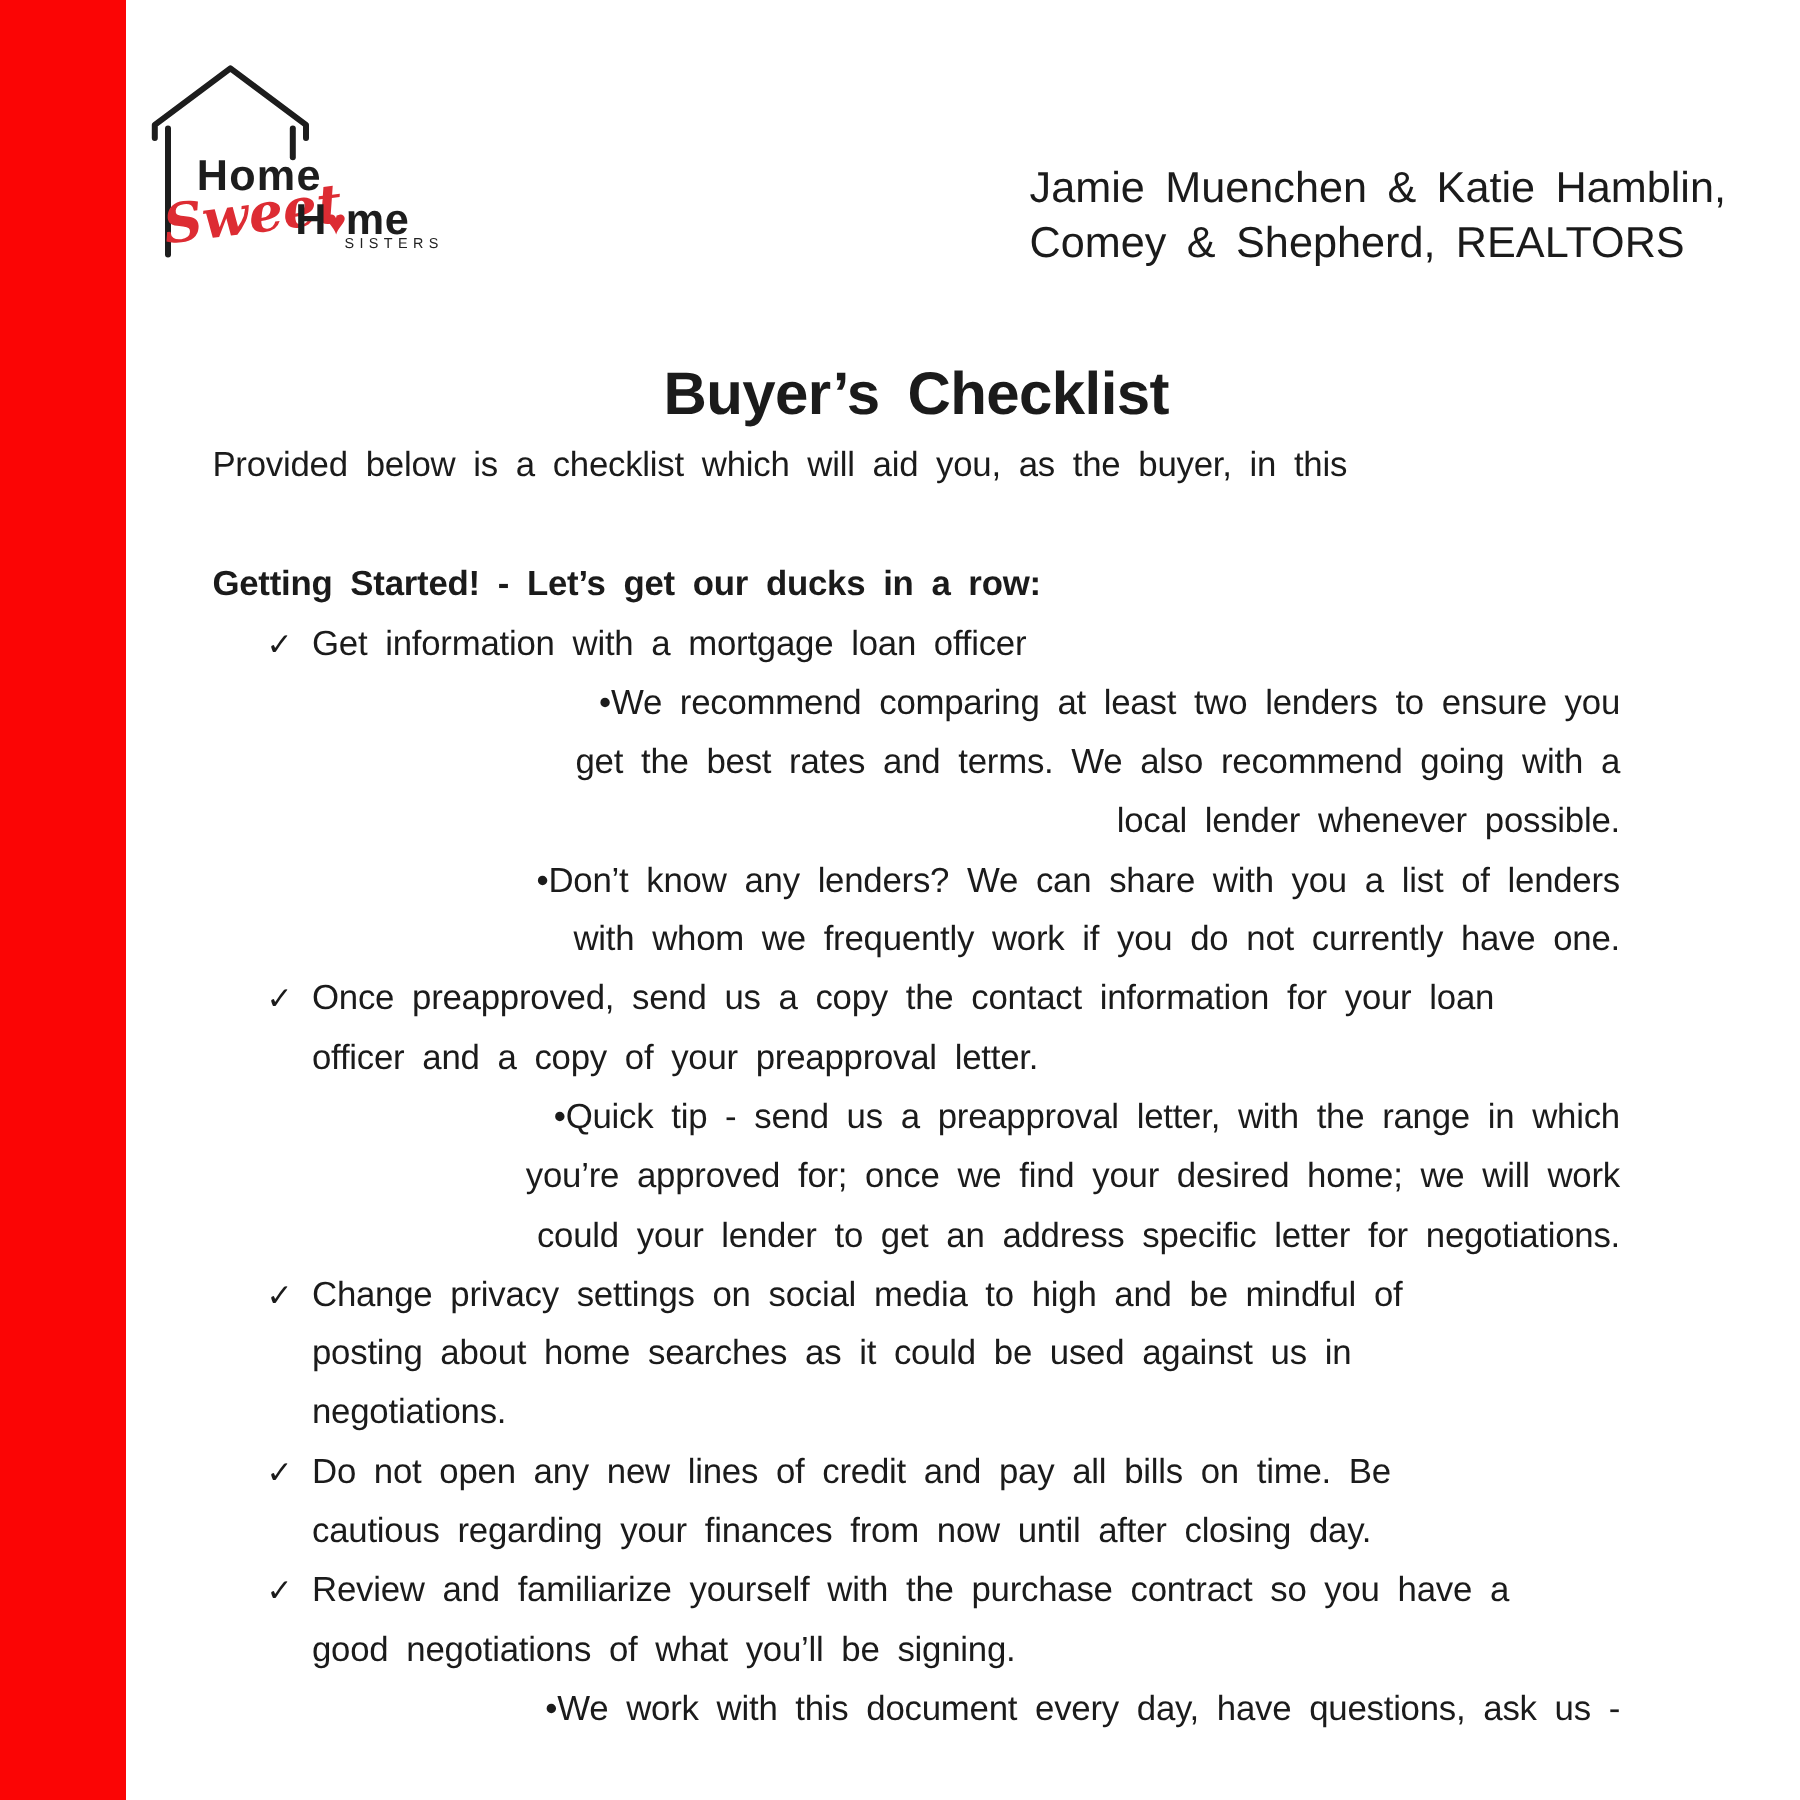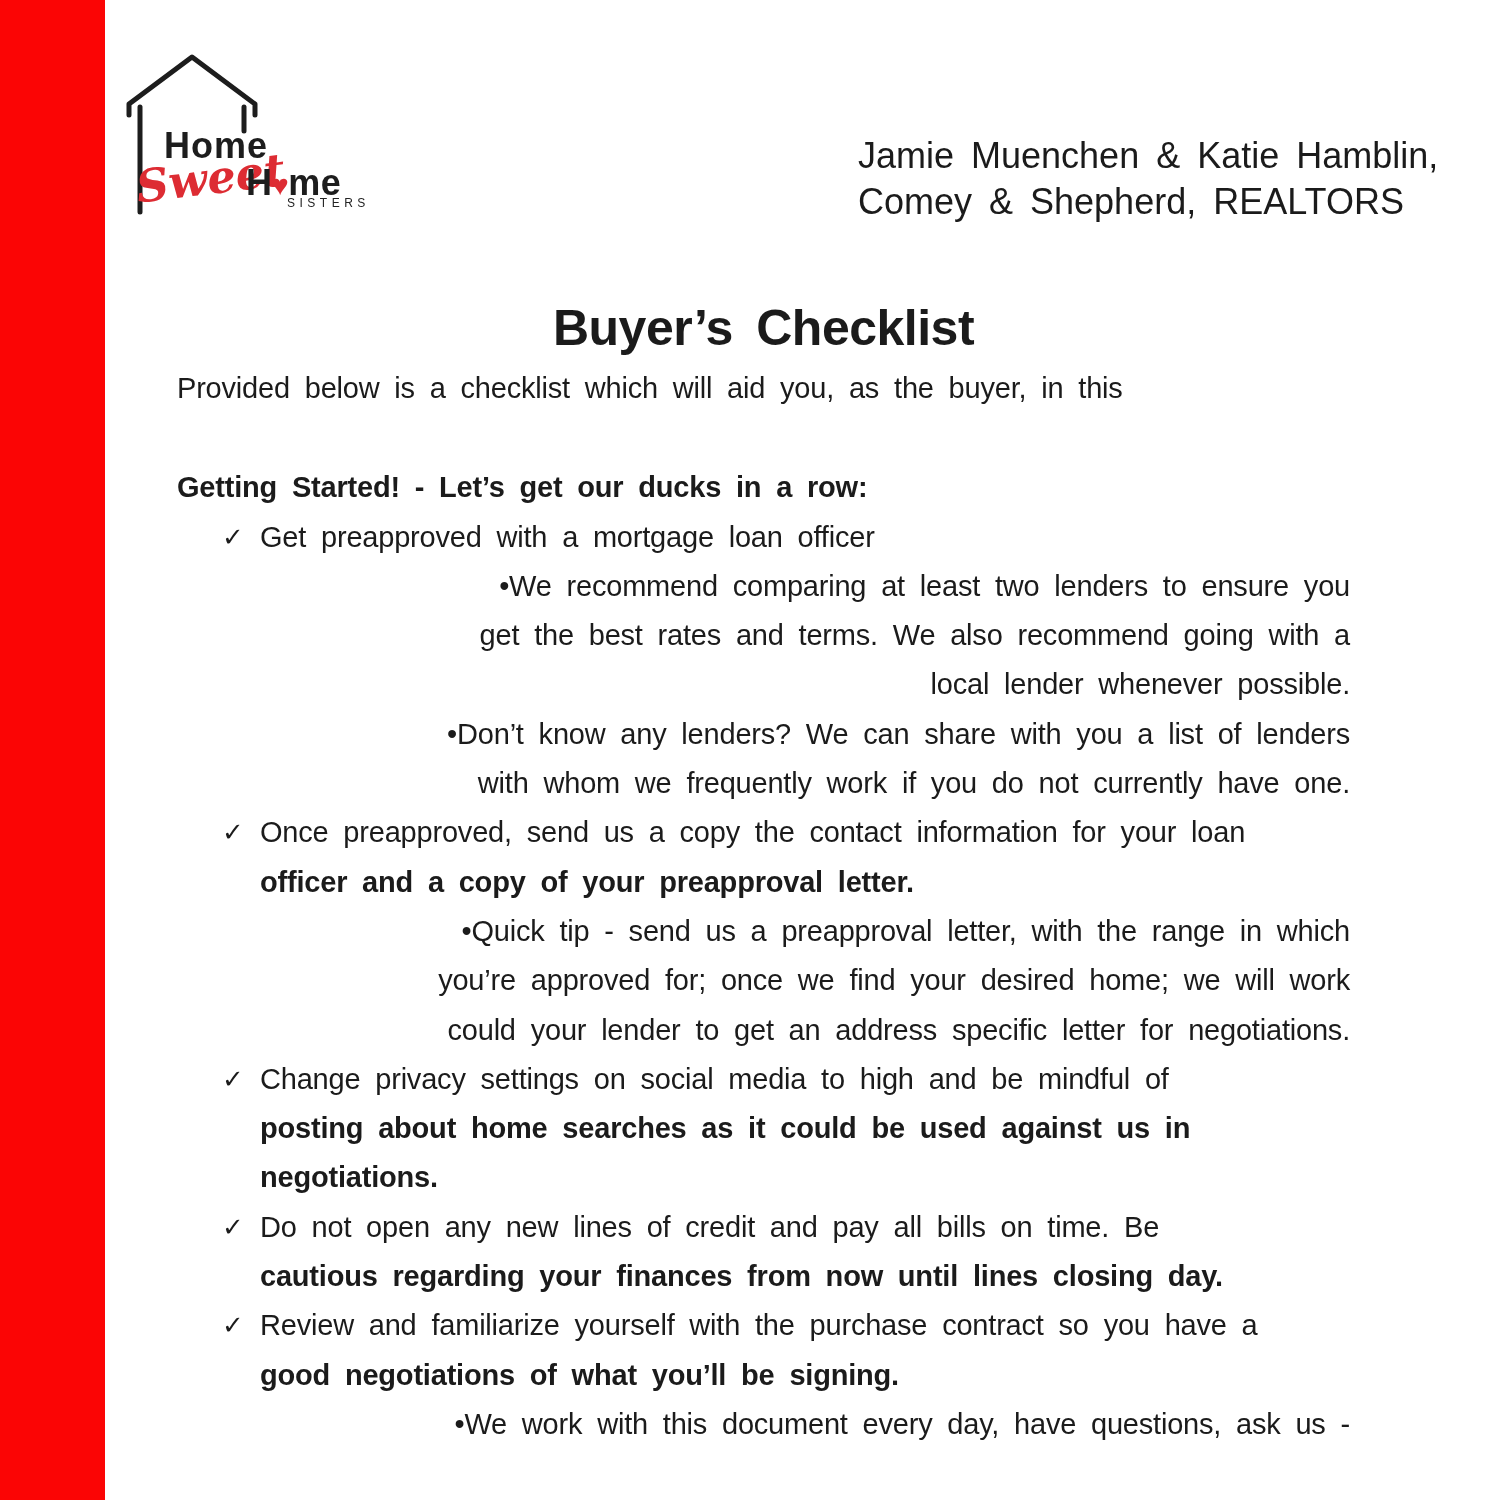--- a/index.html
+++ b/index.html
@@ -28,21 +28,21 @@
   .content { position:absolute; left:177px; top:300px; width:1173px; }
   .title {
     margin:0 0 8px 0; text-align:center;
     font-size:50px; font-weight:bold; line-height:56px;
     word-spacing:10px; letter-spacing:-0.5px;
   }
   .line { font-size:29px; line-height:49.3px; white-space:nowrap; word-spacing:7px; letter-spacing:-0.2px; }
   .heading { font-weight:bold; margin-top:50px; }
 
   .item .first.checkline { position:relative; padding-left:83px; }
-  .item .cont.checkline  { padding-left:83px;font-weight:bold; }
+  .item .cont.checkline  { padding-left:83px; }
   .check-marker { position:absolute; left:45px; top:0; font-size:26px; }
   .item .bulletline { padding-left:178px;text-align:right; }
   .bullet-marker { display:inline-block; width:28px; font-size:29px; }
 </style>
 </head>
 <body>
 
 <div class="red-bar"></div>
 
 <div class="logo">
@@ -67,21 +67,21 @@
 
   <div class="intro">
     <div class="line">Provided below is a checklist which will aid you, as the buyer, in this</div>
   </div>
 
   <div class="line heading">Getting Started! - Let’s get our ducks in a row:</div>
 
   <div class="list">
 
     <div class="item">
-      <div class="line first checkline"><span class="check-marker">✓</span><span>Get preapproved with a mortgage loan officer</span></div>
+      <div class="line first checkline"><span class="check-marker">✓</span><span>Get information with a mortgage loan officer</span></div>
     </div>
 
     <div class="item">
       <div class="line bulletline"><span class="bullet-marker">•</span><span>We recommend comparing at least two lenders to ensure you</span></div>
       <div class="line bulletline">get the best rates and terms. We also recommend going with a</div>
       <div class="line bulletline">local lender whenever possible.</div>
     </div>
 
     <div class="item">
       <div class="line bulletline"><span class="bullet-marker">•</span><span>Don’t know any lenders? We can share with you a list of lenders</span></div>
@@ -100,21 +100,21 @@
     </div>
 
     <div class="item">
       <div class="line first checkline"><span class="check-marker">✓</span><span>Change privacy settings on social media to high and be mindful of</span></div>
       <div class="line cont checkline">posting about home searches as it could be used against us in</div>
       <div class="line cont checkline">negotiations.</div>
     </div>
 
     <div class="item">
       <div class="line first checkline"><span class="check-marker">✓</span><span>Do not open any new lines of credit and pay all bills on time. Be</span></div>
-      <div class="line cont checkline">cautious regarding your finances from now until lines closing day.</div>
+      <div class="line cont checkline">cautious regarding your finances from now until after closing day.</div>
     </div>
 
     <div class="item">
       <div class="line first checkline"><span class="check-marker">✓</span><span>Review and familiarize yourself with the purchase contract so you have a</span></div>
       <div class="line cont checkline">good negotiations of what you’ll be signing.</div>
     </div>
 
     <div class="item">
       <div class="line bulletline"><span class="bullet-marker">•</span><span>We work with this document every day, have questions, ask us -</span></div>
     </div>

